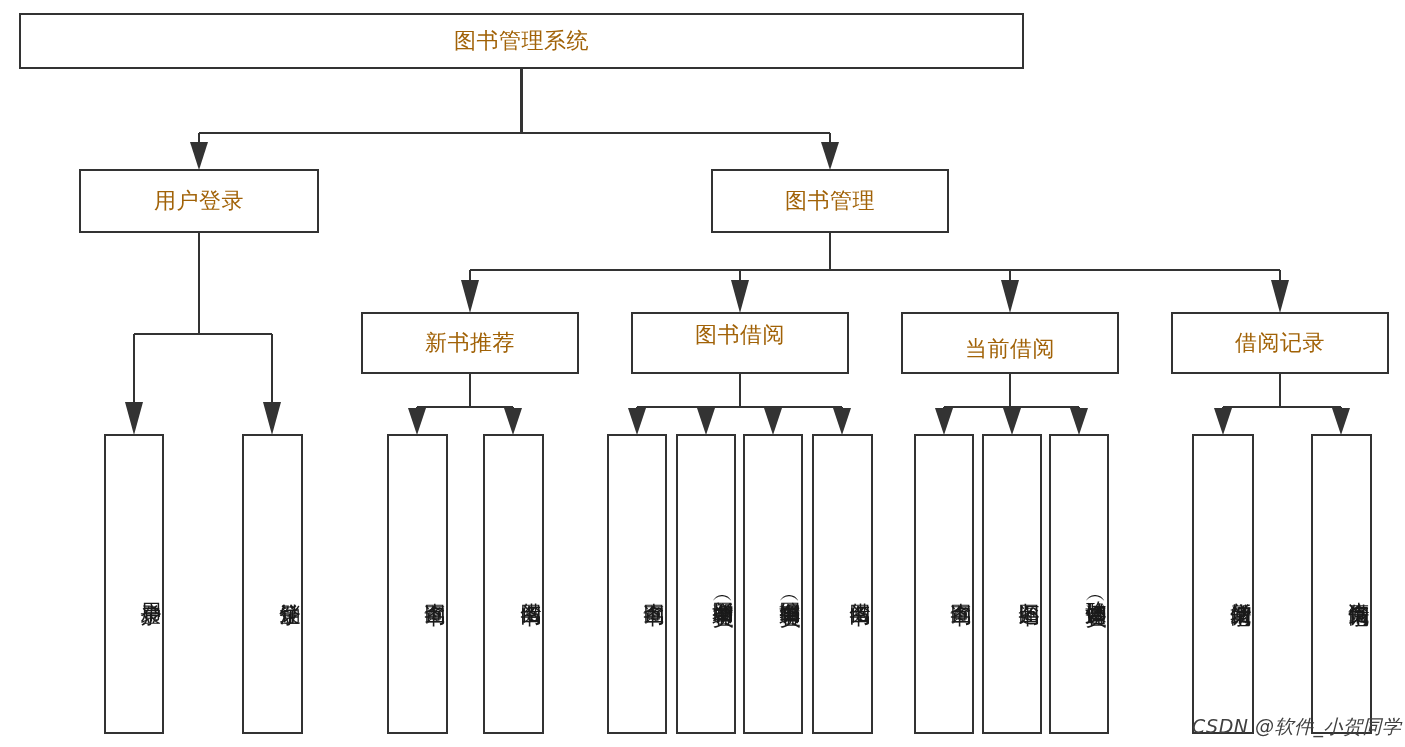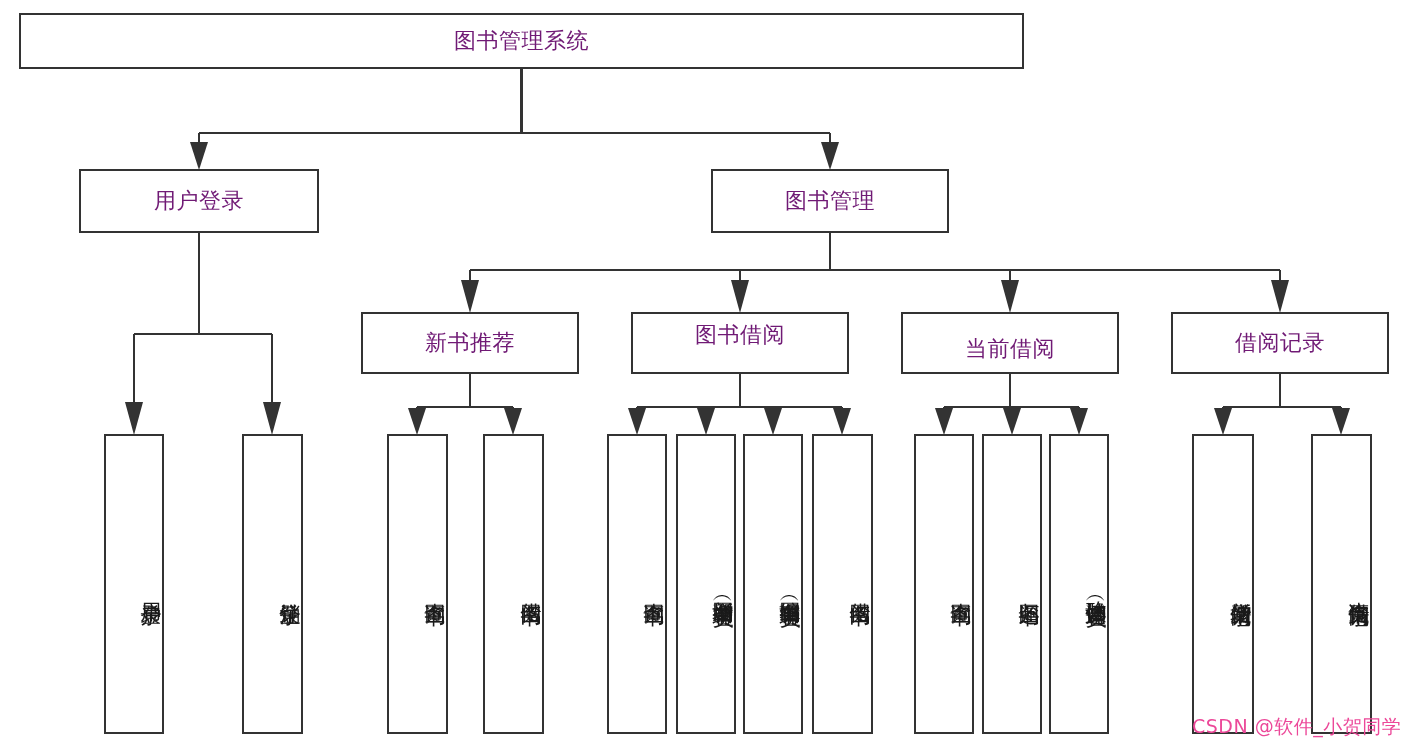--- a/index.html
+++ b/index.html
@@ -38,21 +38,21 @@
   }
   .arrow-head {
     fill: #333333;
     stroke: none;
   }
   .node-label-h {
     position: absolute;
     display: flex;
     align-items: center;
     justify-content: center;
-    color: #701a75;
+    color: #a16207;
     font-size: 22px;
     line-height: 1.1;
     letter-spacing: 0.5px;
     white-space: nowrap;
     pointer-events: none;
   }
   .node-label-v {
     position: absolute;
     display: flex;
     align-items: flex-start;
@@ -62,24 +62,25 @@
     line-height: 1.18;
     writing-mode: vertical-rl;
     text-orientation: upright;
     letter-spacing: 1px;
     white-space: nowrap;
     pointer-events: none;
     padding-top: 4px;
   }
   .watermark {
     position: absolute;
-    color: #ec4899;
+    color: #404040;
     font-size: 19px;
     white-space: nowrap;
     letter-spacing: 0.5px;
+    font-style: italic;
   }
 </style>
 </head>
 <body>
 
 <div id="diagram-root">
 
   <svg id="diagram-svg" viewBox="0 0 1405 747">
 
     <g>

